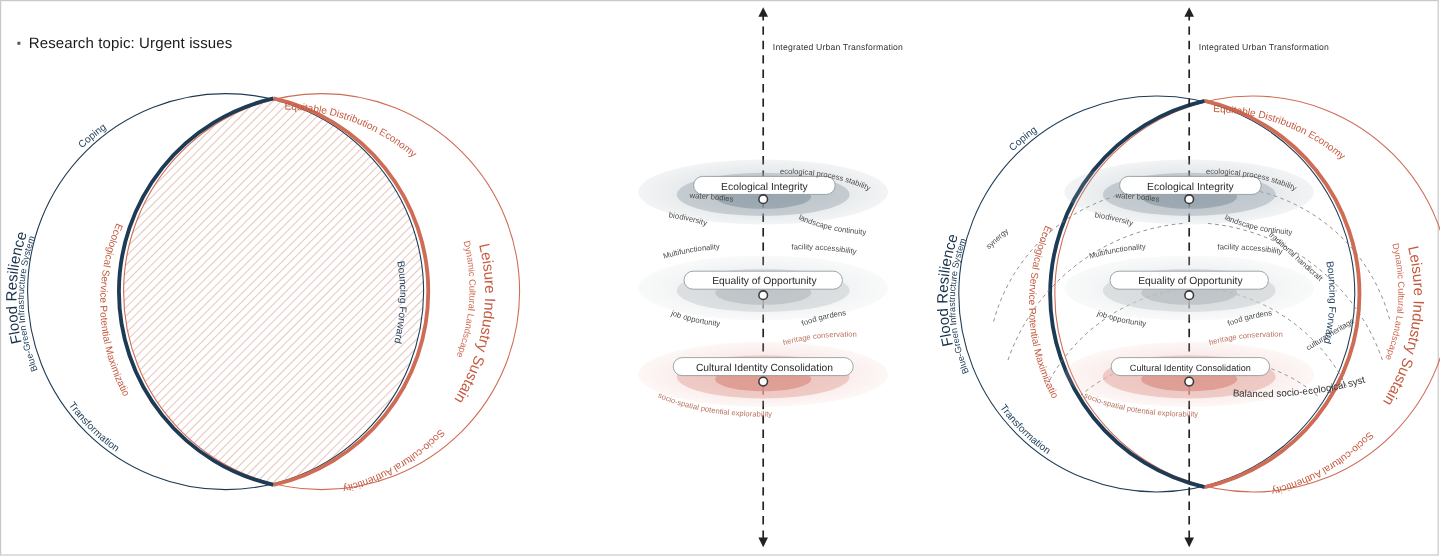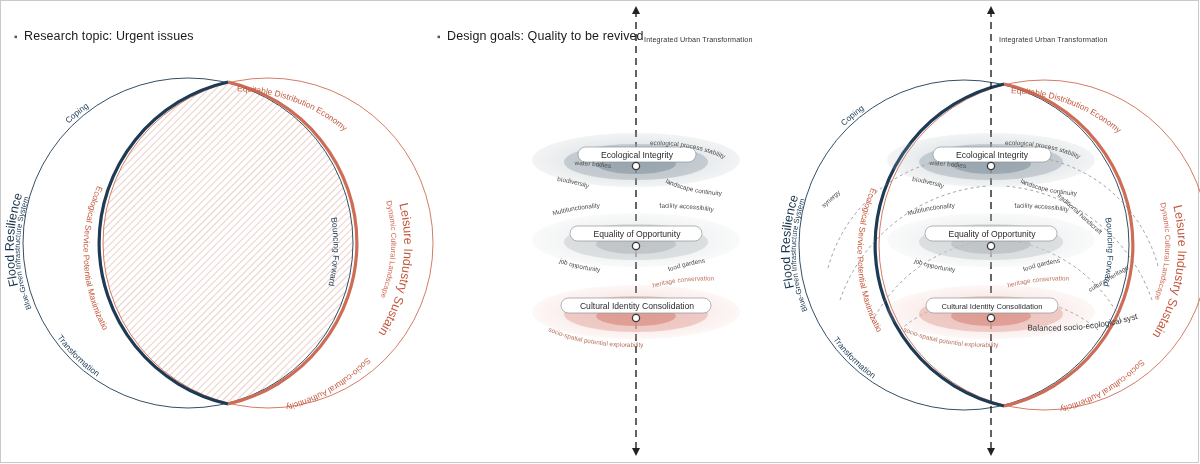--- a/index.html
+++ b/index.html
@@ -48,23 +48,20 @@
 </head>
 <body>
 
 <div id="root">
 
   <div class="frame"></div>
 
   <div class="bullet" style="left:14px;top:29px;">
     <span class="dot">▪</span><span>Research topic: Urgent issues</span>
   </div>
-  <div class="bullet" style="left:437px;top:29px;">
-    <span class="dot">▪</span><span>Design goals: Quality to be revived</span>
-  </div>
 
   <div class="axis-label" style="left:644px;top:35px;">Integrated Urban Transformation</div>
   <div class="axis-label" style="left:999px;top:35px;">Integrated Urban Transformation</div>
 
   <svg width="1200" height="464" viewBox="0 0 1200 464">
     <defs>
       <pattern id="hatch" width="5" height="5" patternTransform="rotate(45)" patternUnits="userSpaceOnUse">
         <line x1="0" y1="0" x2="0" y2="5" stroke="#c4705c" stroke-width="1.1" opacity="0.62"></line>
       </pattern>
       <clipPath id="clipA">

